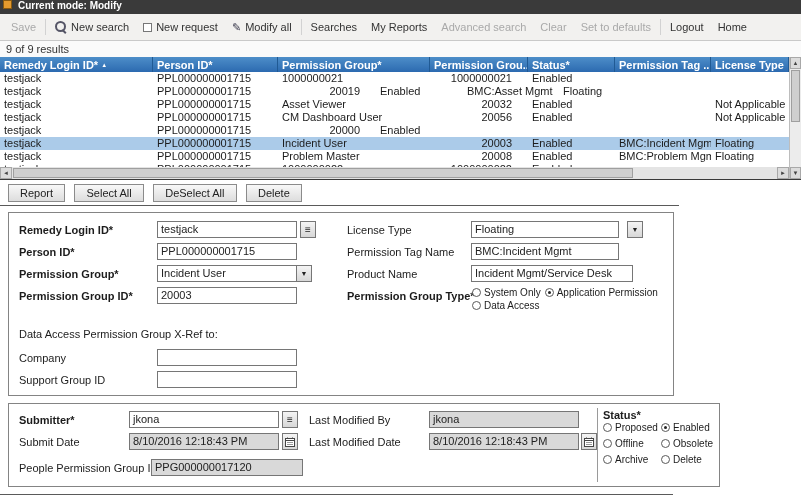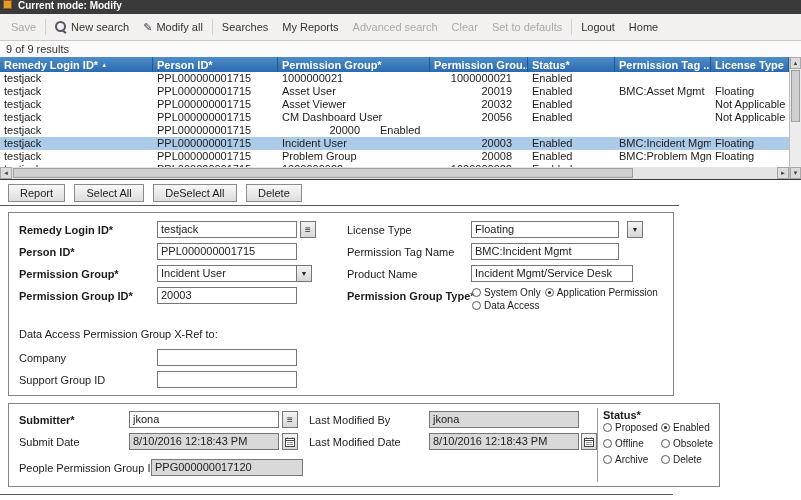--- a/index.html
+++ b/index.html
@@ -90,20 +90,24 @@
   <div class="toolbar" id="toolbar-items">
       <div class="tb-item disabled">
         <span>Save</span>
       </div>
       <span class="tb-sep"></span>
       <div class="tb-item">
         <span class="tb-ic icon-magnifier"></span>
         <span>New search</span>
       </div>
       <div class="tb-item">
+        <span class="tb-ic icon-new-request"></span>
+        <span>New request</span>
+      </div>
+      <div class="tb-item">
         <span class="tb-ic icon-pencil">✎</span>
         <span>Modify all</span>
       </div>
       <span class="tb-sep"></span>
       <div class="tb-item">
         <span>Searches</span>
       </div>
       <div class="tb-item">
         <span>My Reports</span>
       </div>
@@ -158,21 +162,20 @@
           <div class="td col1">PPL000000001715</div>
           <div class="td col2">1000000021</div>
           <div class="td col3">1000000021</div>
           <div class="td col4">Enabled</div>
           <div class="td col5"></div>
           <div class="td col6"></div>
         </div>
         <div class="tr">
           <div class="td col0">testjack</div>
           <div class="td col1">PPL000000001715</div>
-          <div class="td col2">Asset User</div>
           <div class="td col3">20019</div>
           <div class="td col4">Enabled</div>
           <div class="td col5">BMC:Asset Mgmt</div>
           <div class="td col6">Floating</div>
         </div>
         <div class="tr">
           <div class="td col0">testjack</div>
           <div class="td col1">PPL000000001715</div>
           <div class="td col2">Asset Viewer</div>
           <div class="td col3">20032</div>
@@ -202,21 +205,21 @@
           <div class="td col1">PPL000000001715</div>
           <div class="td col2">Incident User</div>
           <div class="td col3">20003</div>
           <div class="td col4">Enabled</div>
           <div class="td col5">BMC:Incident Mgmt</div>
           <div class="td col6">Floating</div>
         </div>
         <div class="tr">
           <div class="td col0">testjack</div>
           <div class="td col1">PPL000000001715</div>
-          <div class="td col2">Problem Group</div>
+          <div class="td col2">Problem Master</div>
           <div class="td col3">20008</div>
           <div class="td col4">Enabled</div>
           <div class="td col5">BMC:Problem Mgmt</div>
           <div class="td col6">Floating</div>
         </div>
         <div class="tr">
           <div class="td col0">testjack</div>
           <div class="td col1">PPL000000001715</div>
           <div class="td col2">1000000022</div>
           <div class="td col3">1000000022</div>

